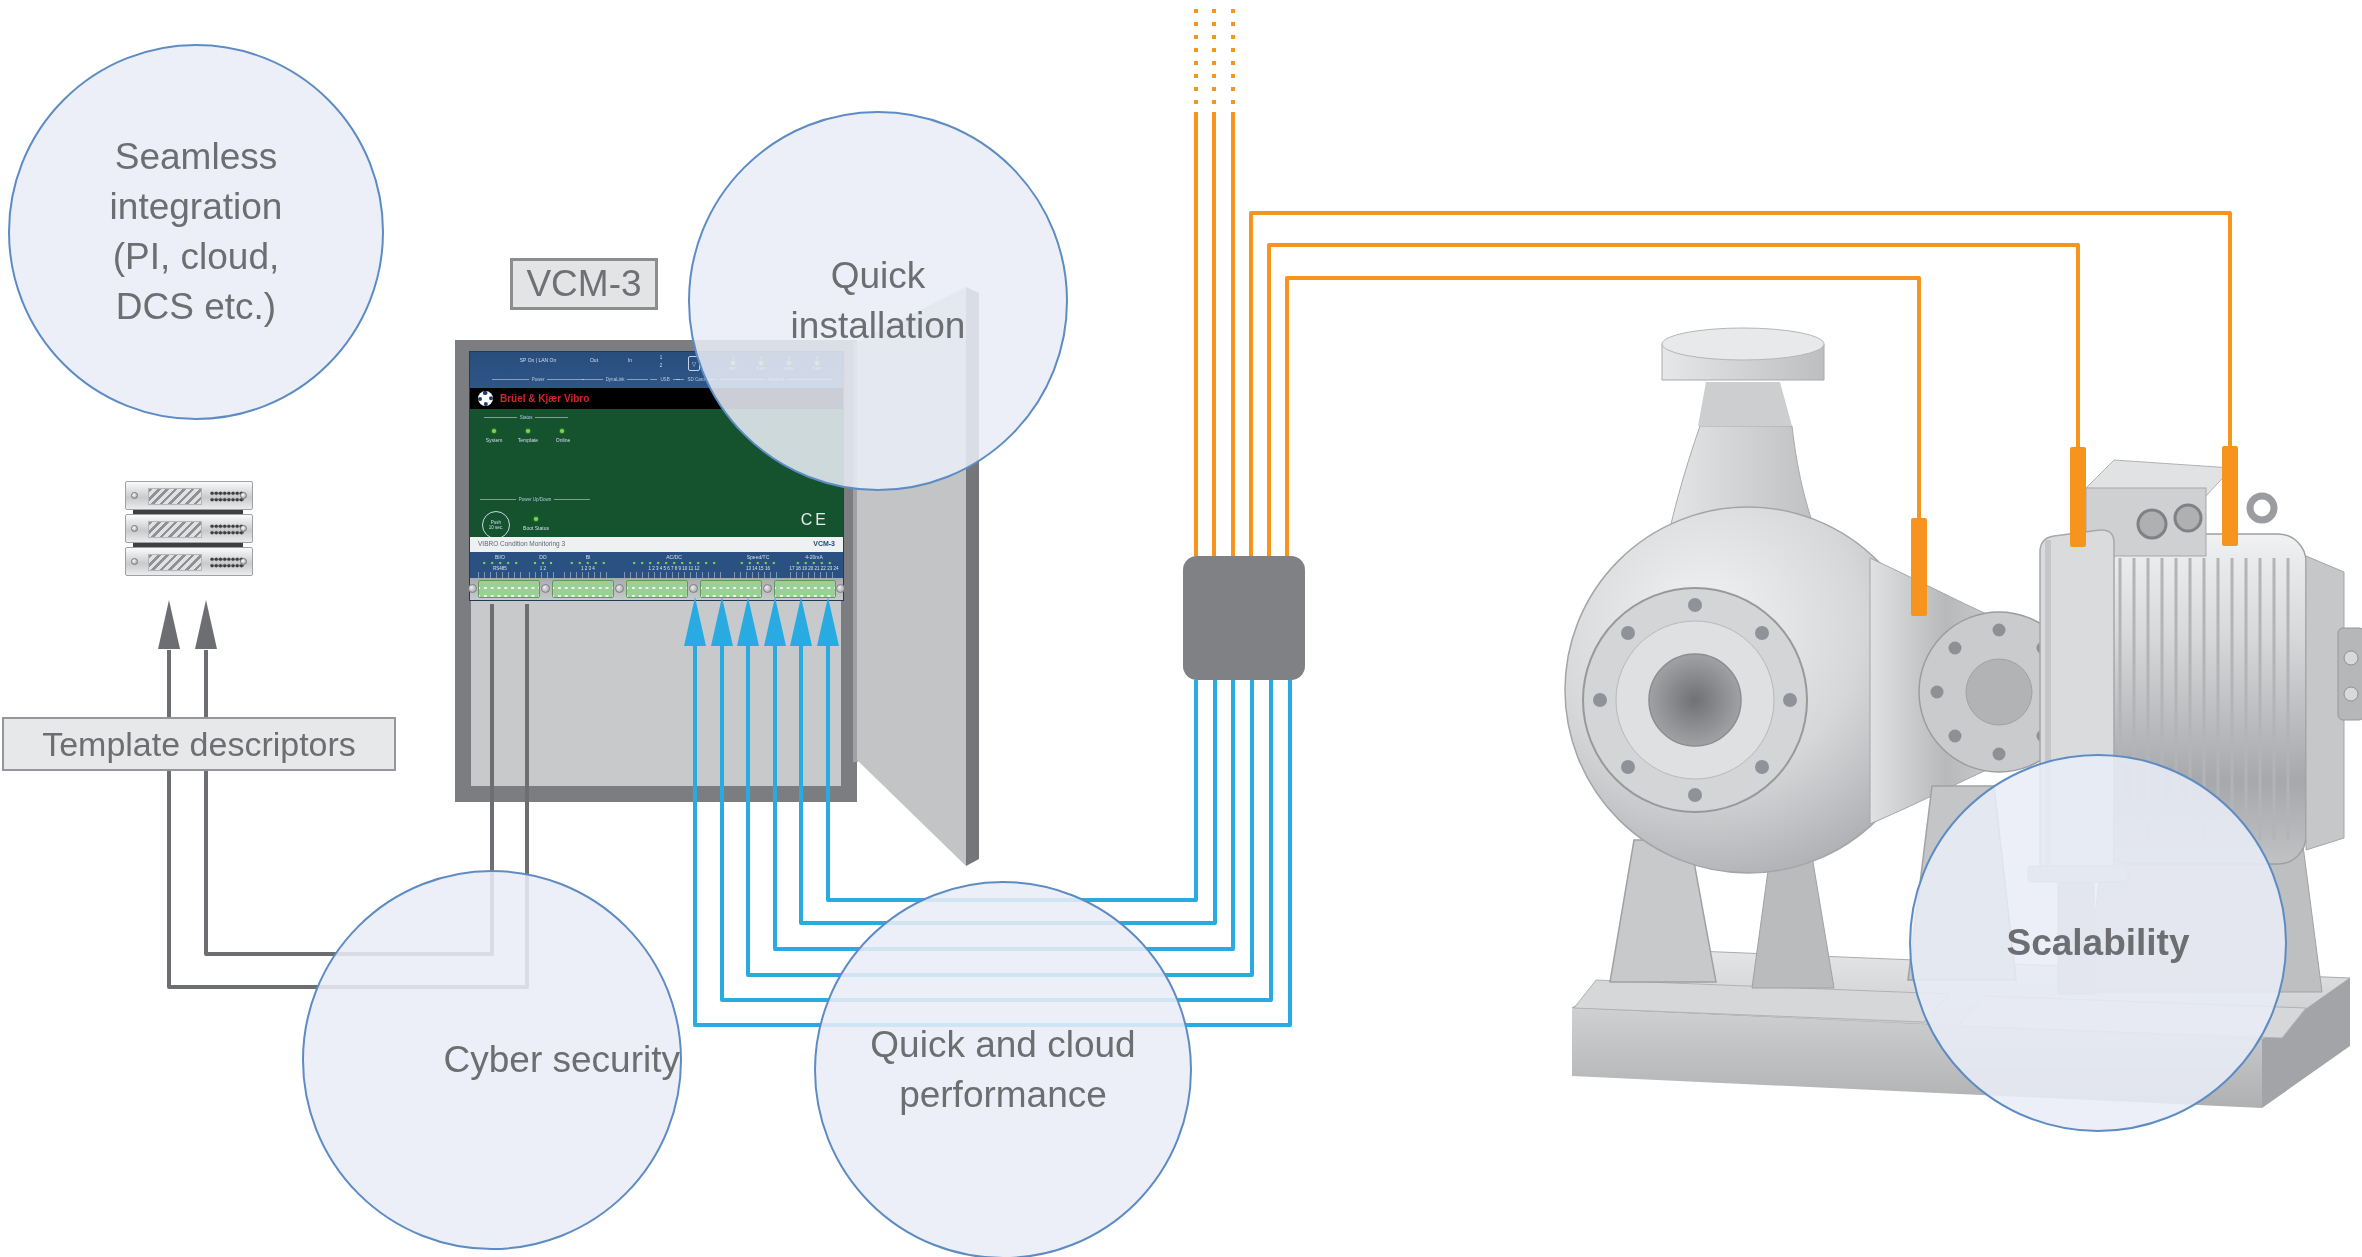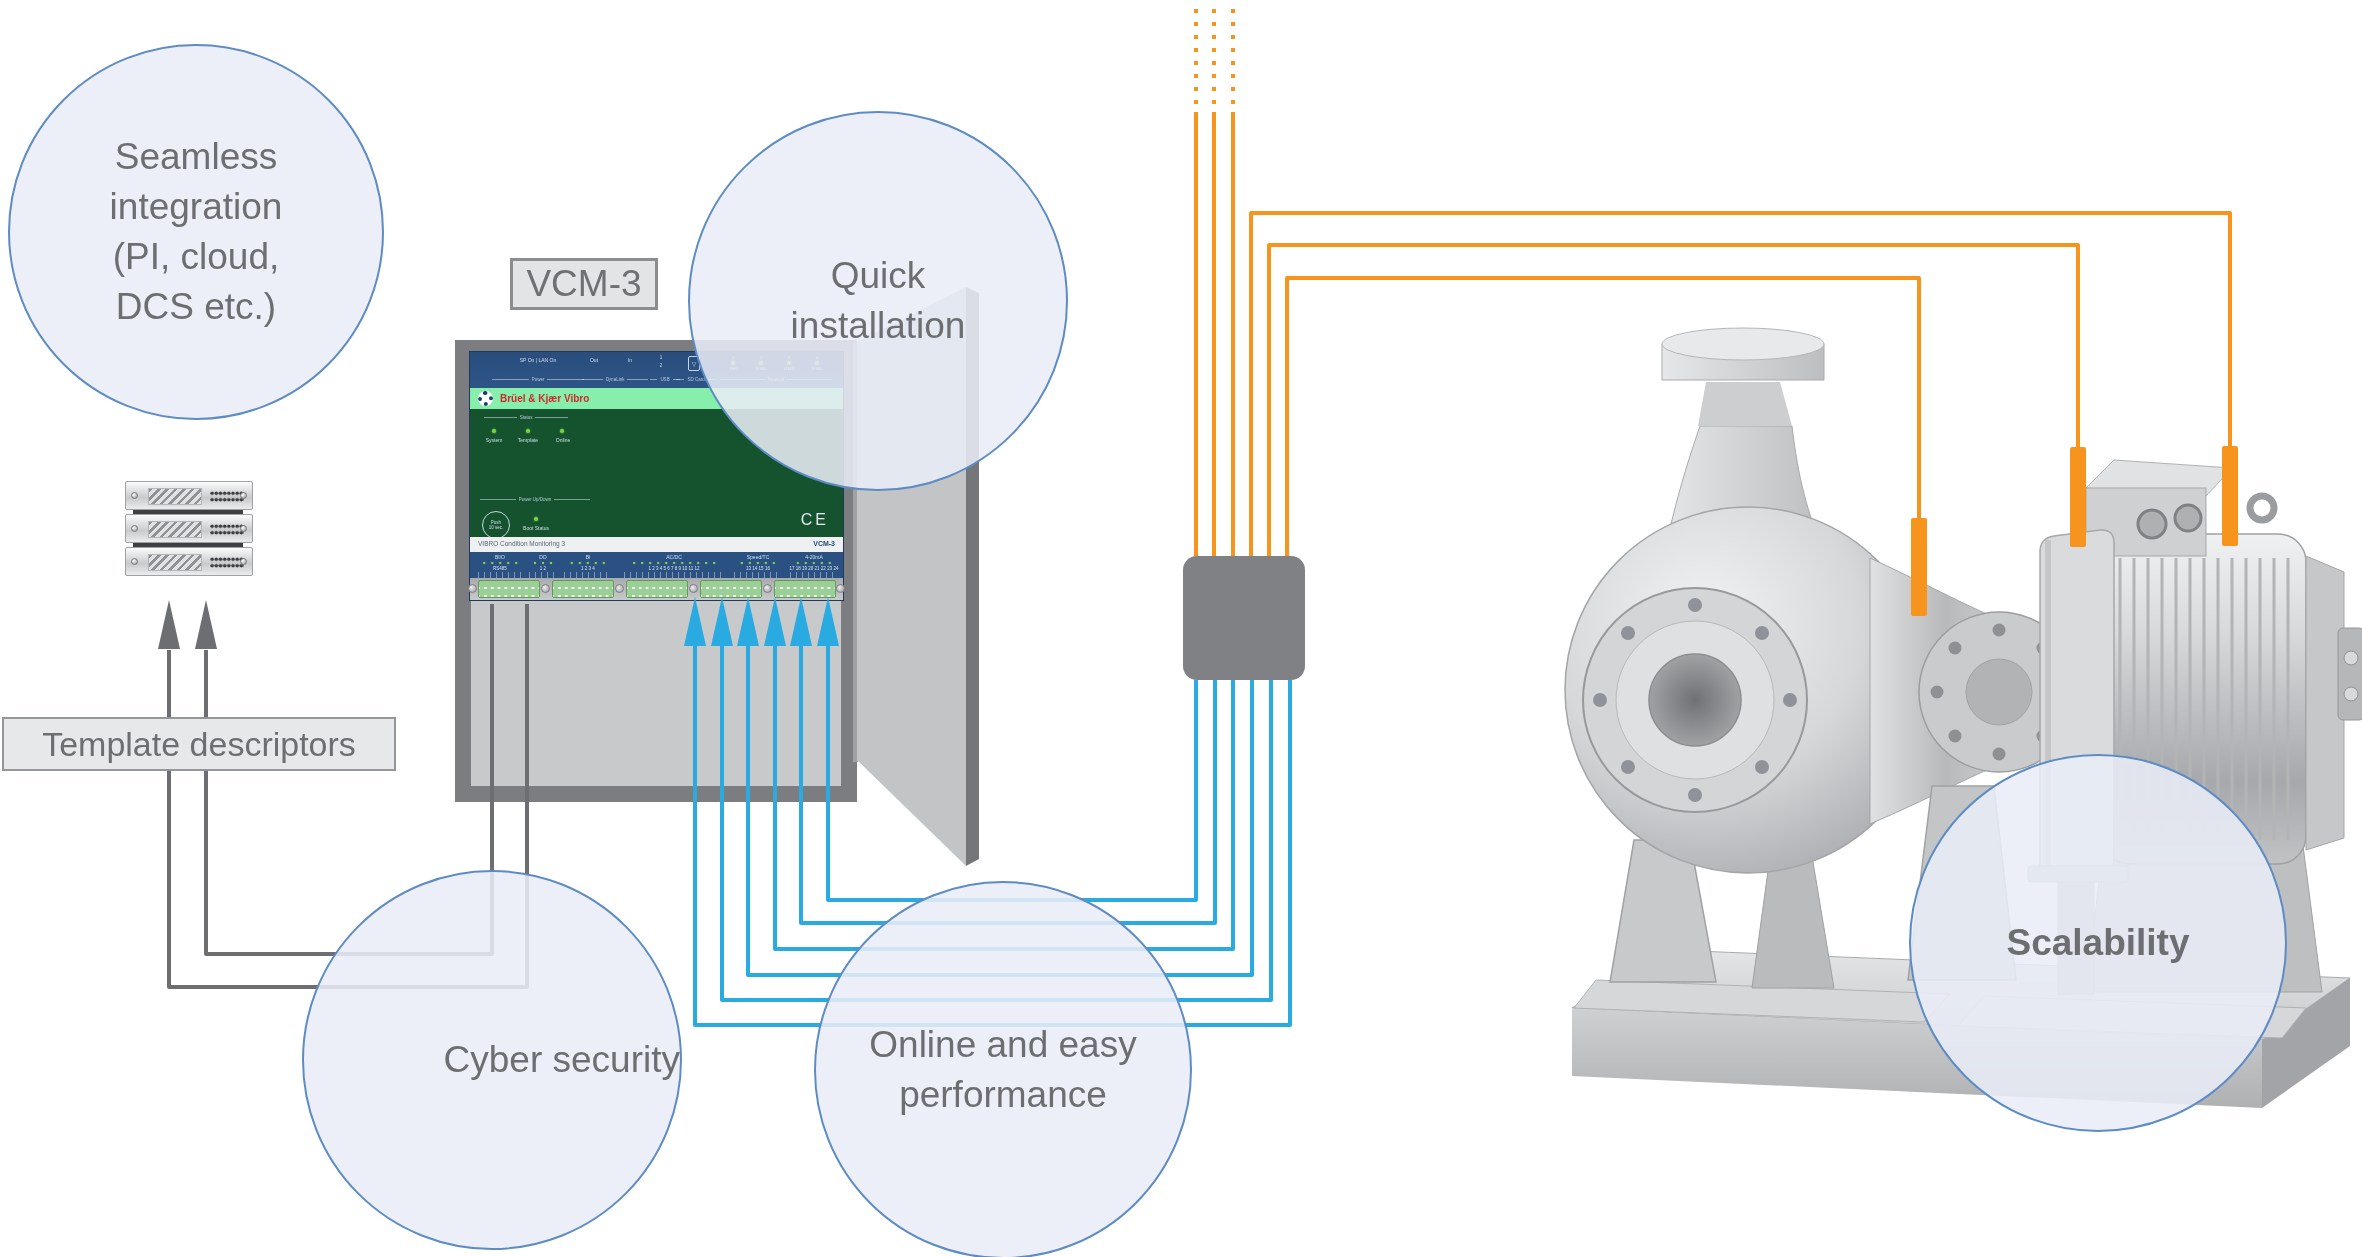--- a/index.html
+++ b/index.html
@@ -35,21 +35,21 @@
   .srv .hatch{position:absolute;left:22px;top:6px;width:52px;height:15px;border:1px solid #b4b6b8;
        background:repeating-linear-gradient(135deg,#8f9194 0 2.5px,#dfe1e3 2.5px 6px);}
   .srv .holes{position:absolute;left:84px;top:8px;width:34px;height:13px;
        background-image:radial-gradient(circle,#3c3d3f 1.6px,transparent 2px);background-size:4.2px 6.5px;}
 
   
   #device{position:absolute;left:470px;top:352px;width:373px;height:248px;z-index:2;
           outline:1px solid #1f3a5c;font-family:"Liberation Sans",sans-serif;}
   #device *{box-sizing:border-box;}
   .d-top{position:absolute;left:0;top:0;width:100%;height:36px;background:linear-gradient(#294e7e,#2d5585);}
-  .d-logo{position:absolute;left:0;top:36px;width:100%;height:21px;background:#86efac;}
+  .d-logo{position:absolute;left:0;top:36px;width:100%;height:21px;background:#000000;}
   .d-main{position:absolute;left:0;top:57px;width:100%;height:128px;background:#14532d;}
   .d-strip{position:absolute;left:0;top:185px;width:100%;height:15px;background:#eef0f2;}
   .d-io{position:absolute;left:0;top:200px;width:100%;height:26px;background:#2a5181;}
   .d-rail{position:absolute;left:0;top:226px;width:100%;height:22px;background:linear-gradient(#a9abad,#c7c9cb);}
 
   .mc{position:absolute;color:#d6dff0;font-size:5px;line-height:6px;text-align:center;white-space:nowrap;}
   .dash-label{position:absolute;display:flex;align-items:center;gap:3px;color:#b9c8dd;font-size:4.5px;line-height:5px;white-space:nowrap;}
   .dash-label::before,.dash-label::after{content:"";flex:1;height:1px;background:rgba(214,223,240,.55);min-width:6px;}
   .led{width:4px;height:4px;border-radius:50%;background:#7ed348;box-shadow:0 0 2px #7ed348;}
   .net-port{position:absolute;width:26px;display:flex;flex-direction:column;align-items:center;gap:1px;
@@ -422,21 +422,21 @@
     <div>DCS etc.)</div>
   </div>
   <div class="bubble" id="b-high">
     <div>Quick</div>
     <div>installation</div>
   </div>
   <div class="bubble" id="b-cyber">
     <div>Cyber security</div>
   </div>
   <div class="bubble" id="b-quick">
-    <div>Online and easy</div>
+    <div>Quick and cloud</div>
     <div>performance</div>
   </div>
   <div class="bubble" id="b-scal">
     <div>Scalability</div>
   </div>
 
   <div class="tagbox" id="vcm3-tag">
     <span>VCM-3</span>
   </div>
   <div class="tagbox" id="adv-tag">

